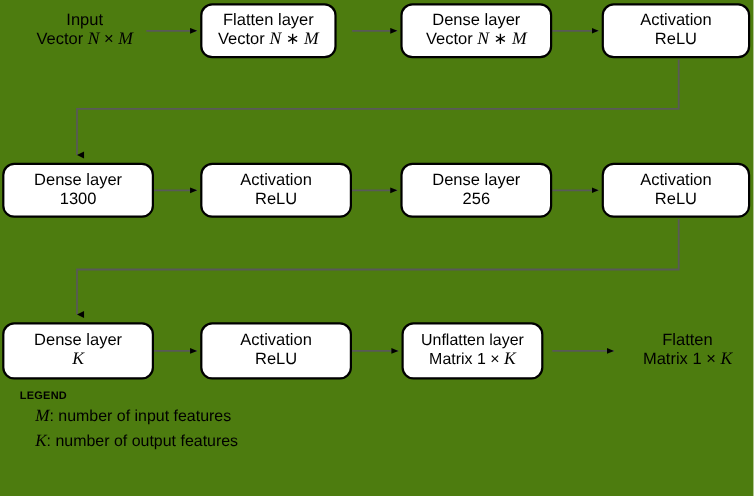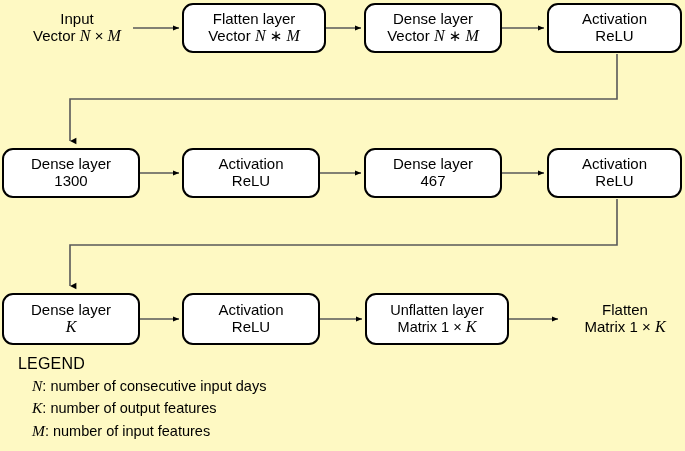--- a/index.html
+++ b/index.html
@@ -9,21 +9,21 @@
     background: #ffffff;
   }
   body {
     font-family: "Liberation Sans", sans-serif;
     color: #000000;
   }
   #canvas {
     position: relative;
     width: 685px;
     height: 451px;
-    background: #fef9c3;
+    background: #4d7c0f;
     overflow: hidden;
   }
   #wires {
     position: absolute;
     left: 0;
     top: 0;
     width: 685px;
     height: 451px;
     pointer-events: none;
   }
@@ -67,22 +67,22 @@
     font-family: "Liberation Serif", serif;
     font-size: 16px;
   }
   #legend {
     position: absolute;
     left: 18px;
     top: 355px;
     z-index: 3;
   }
   #legend .legend-title {
-    font-size: 16px;
-    font-weight: normal;
+    font-size: 10px;
+    font-weight: bold;
     letter-spacing: 0.2px;
     margin: 0 0 2px 0;
   }
   #legend .legend-row {
     font-size: 14.5px;
     margin-left: 14px;
     line-height: 1.45;
     white-space: nowrap;
   }
   #legend .sym {
@@ -131,21 +131,21 @@
       <line x1="320" y1="319" x2="362" y2="319" marker-end="url(#arrowhead)"></line>
       <line x1="502" y1="319" x2="558" y2="319" marker-end="url(#arrowhead)"></line>
     </g>
   </svg>
 
   <div class="plain" style="left:18px; top:3px; width:118px; height:50px;">
     <span class="l1">Input</span>
     <span class="l2"><span>Vector </span><span class="mi">N</span><span> × </span><span class="mi">M</span></span>
   </div>
 
-  <div class="node" style="left:182px; top:3px; width:144px; height:50px;">
+  <div class="node" style="left:182px; top:3px; width:124px; height:50px;">
     <span class="l1">Flatten layer</span>
     <span class="l2"><span>Vector </span><span class="mi">N</span><span> ∗ </span><span class="mi">M</span></span>
   </div>
 
   <div class="node" style="left:364px; top:3px; width:138px; height:50px;">
     <span class="l1">Dense layer</span>
     <span class="l2"><span>Vector </span><span class="mi">N</span><span> ∗ </span><span class="mi">M</span></span>
   </div>
 
   <div class="node" style="left:547px; top:3px; width:135px; height:50px;">
@@ -158,48 +158,47 @@
     <span class="l2">1300</span>
   </div>
 
   <div class="node" style="left:182px; top:148px; width:138px; height:50px;">
     <span class="l1">Activation</span>
     <span class="l2">ReLU</span>
   </div>
 
   <div class="node" style="left:364px; top:148px; width:138px; height:50px;">
     <span class="l1">Dense layer</span>
-    <span class="l2">467</span>
+    <span class="l2">256</span>
   </div>
 
   <div class="node" style="left:547px; top:148px; width:135px; height:50px;">
     <span class="l1">Activation</span>
     <span class="l2">ReLU</span>
   </div>
 
   <div class="node" style="left:2px; top:293px; width:138px; height:52px;">
     <span class="l1">Dense layer</span>
     <span class="l2"><span class="mi">K</span></span>
   </div>
 
   <div class="node" style="left:182px; top:293px; width:138px; height:52px;">
     <span class="l1">Activation</span>
     <span class="l2">ReLU</span>
   </div>
 
-  <div class="node" style="left:365px; top:293px; width:144px; height:52px; font-size:14.5px;">
+  <div class="node" style="left:365px; top:293px; width:129px; height:52px; font-size:14.5px;">
     <span class="l1">Unflatten layer</span>
     <span class="l2"><span>Matrix 1 </span><span>× </span><span class="mi">K</span></span>
   </div>
 
   <div class="plain" style="left:565px; top:293px; width:120px; height:52px;">
     <span class="l1">Flatten</span>
     <span class="l2"><span>Matrix 1 </span><span>× </span><span class="mi">K</span></span>
   </div>
 
   <div id="legend">
     <div class="legend-title">LEGEND</div>
-    <div class="legend-row"><span class="sym">N</span><span>: number of consecutive input days</span></div>
+    <div class="legend-row"><span class="sym">M</span><span>: number of input features</span></div>
     <div class="legend-row"><span class="sym">K</span><span>: number of output features</span></div>
-    <div class="legend-row"><span class="sym">M</span><span>: number of input features</span></div>
   </div>
 
 </div>
 
 </body></html>

